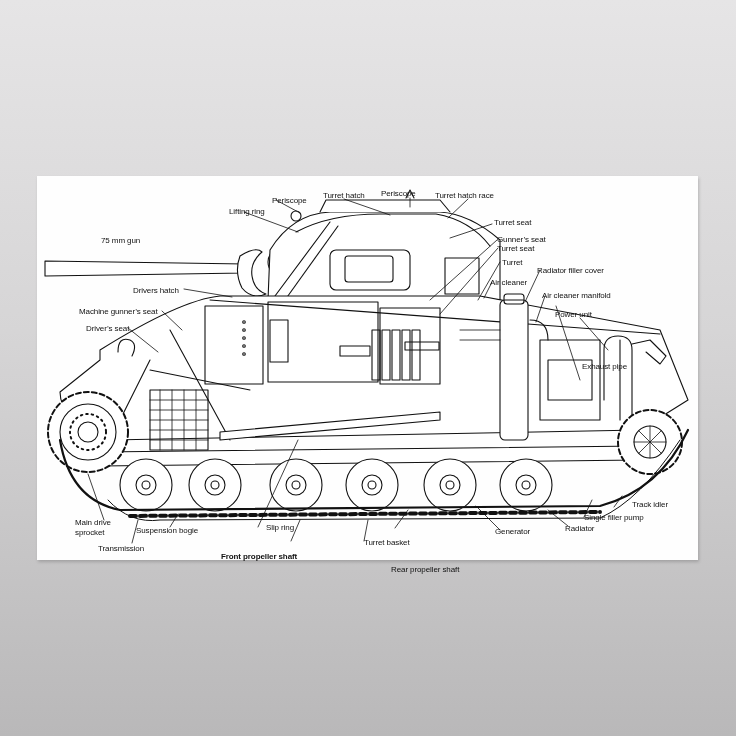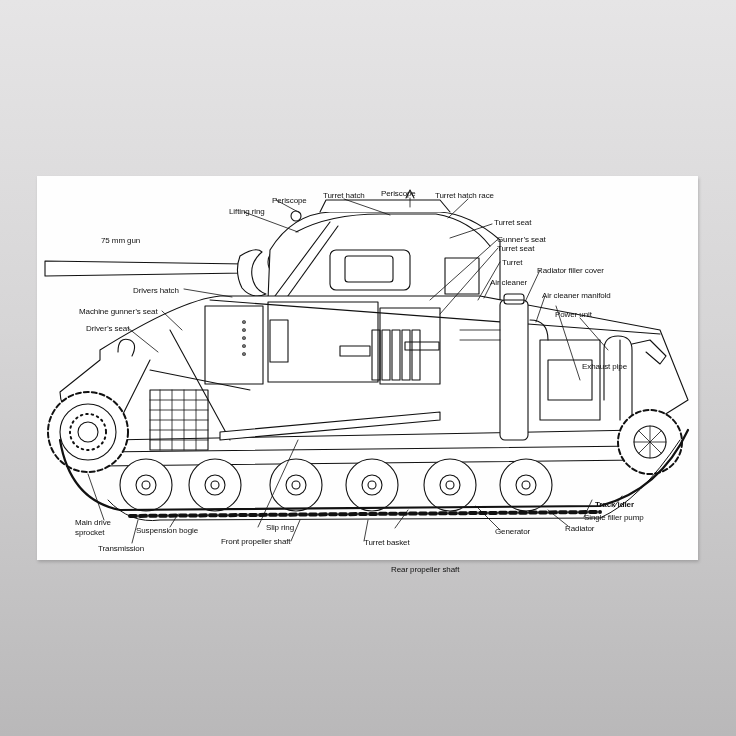--- a/index.html
+++ b/index.html
@@ -176,19 +176,19 @@
 <div class="lbl" style="left:555px;top:310px;">Power unit</div>
 <div class="lbl" style="left:582px;top:314px;margin-top:48px;">Exhaust pipe</div>
 <div class="lbl" style="left:133px;top:286px;">Drivers hatch</div>
 <div class="lbl" style="left:79px;top:307px;">Machine gunner’s seat</div>
 <div class="lbl" style="left:86px;top:324px;">Driver’s seat</div>
 <div class="lbl" style="left:75px;top:518px;">Main drive</div>
 <div class="lbl" style="left:75px;top:528px;">sprocket</div>
 <div class="lbl" style="left:98px;top:544px;">Transmission</div>
 <div class="lbl" style="left:136px;top:526px;">Suspension bogie</div>
 <div class="lbl" style="left:266px;top:523px;">Slip ring</div>
-<div class="lbl" style="left:221px;top:537px;">Front propeller shaft</div>
+<div class="lbl" style="left:221px;top:552px;font-weight:bold;">Front propeller shaft</div>
 <div class="lbl" style="left:364px;top:538px;">Turret basket</div>
 <div class="lbl" style="left:391px;top:525px;margin-top:40px;">Rear propeller shaft</div>
 <div class="lbl" style="left:495px;top:527px;">Generator</div>
 <div class="lbl" style="left:565px;top:524px;">Radiator</div>
 <div class="lbl" style="left:584px;top:513px;">Single filler pump</div>
-<div class="lbl" style="left:595px;top:500px;font-weight:bold;">Track idler</div>
+<div class="lbl" style="left:632px;top:500px;">Track idler</div>
 
 </body></html>

